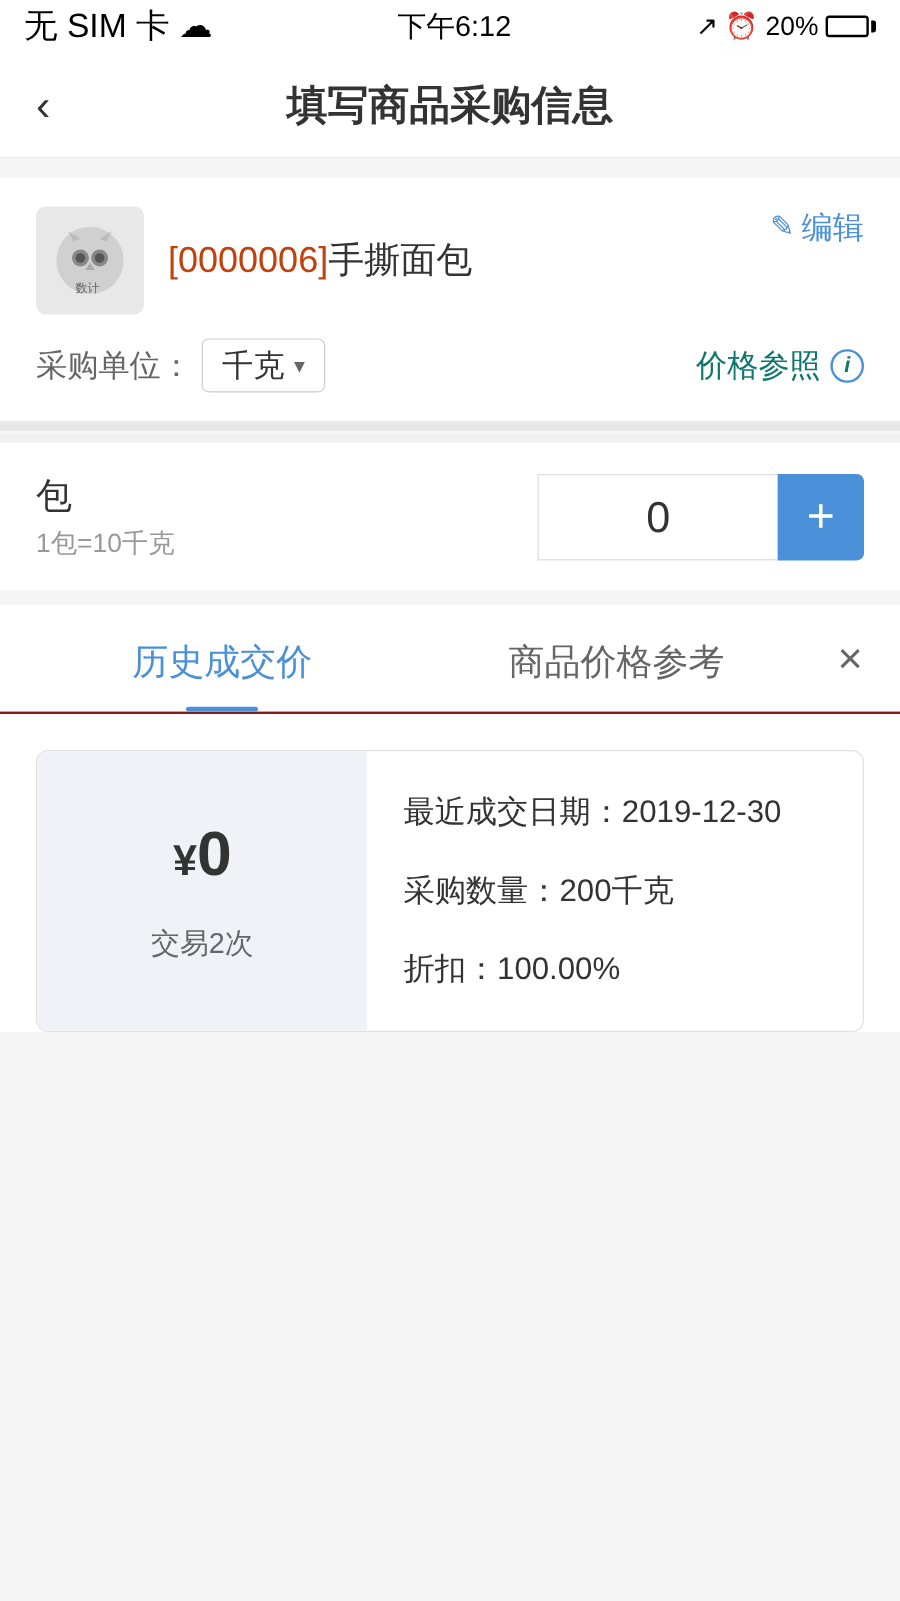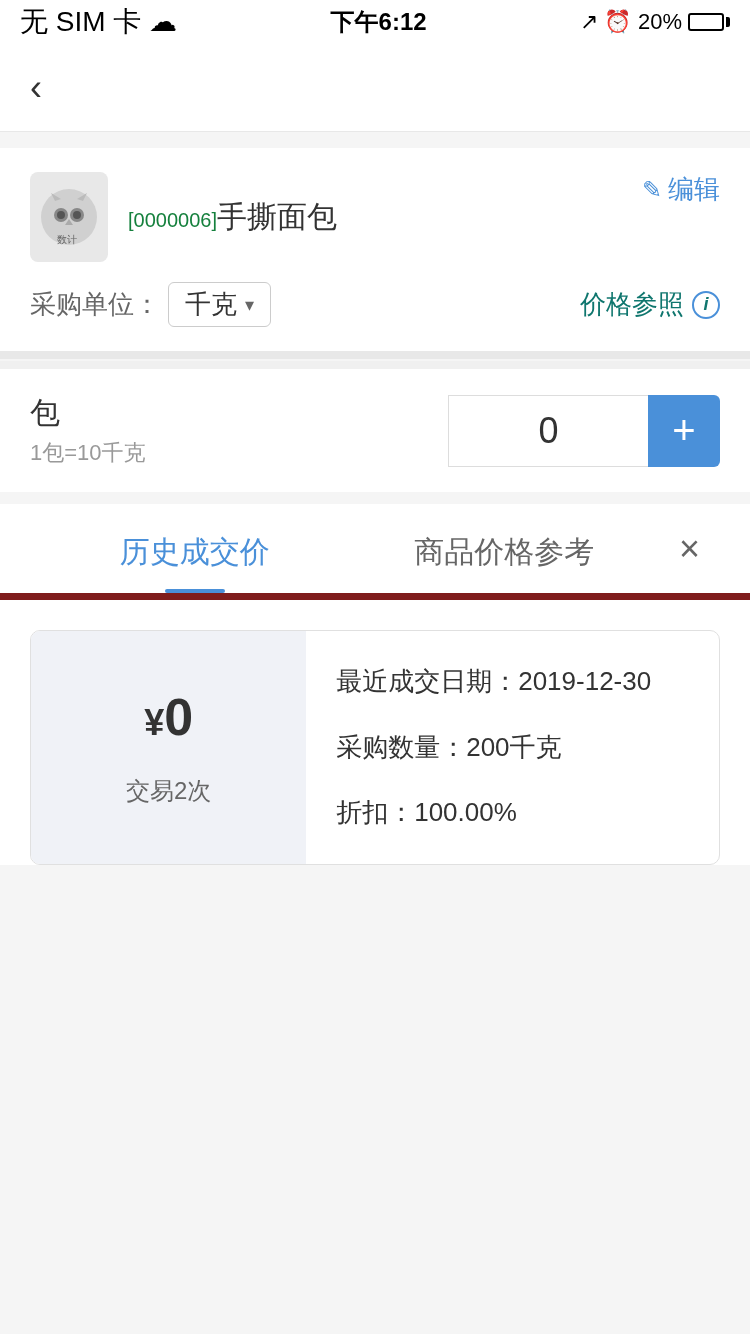--- a/index.html
+++ b/index.html
@@ -21,21 +21,21 @@
       padding: 0 20px;
       background: #fff;
     }
     .status-left {
       font-size: 28px;
       font-weight: 500;
       color: #000;
     }
     .status-center {
       font-size: 24px;
-      font-weight: 700;
+      font-weight: 400;
       color: #000;
     }
     .status-right {
       display: flex;
       align-items: center;
       gap: 6px;
       font-size: 22px;
       color: #000;
     }
     .battery-icon {
@@ -99,21 +99,21 @@
       justify-content: space-between;
       align-items: flex-start;
       margin-bottom: 20px;
     }
     .product-left {
       display: flex;
       align-items: center;
       gap: 20px;
     }
     .product-image {
-      width: 78px;
+      width: 90px;
       height: 90px;
       background: #e8e8e8;
       border-radius: 8px;
       display: flex;
       align-items: center;
       justify-content: center;
       flex-shrink: 0;
     }
     .edit-btn {
       display: flex;
@@ -231,22 +231,22 @@
     
     .bottom-panel {
       background: #fff;
       margin-top: 12px;
     }
 
     
     .tabs-row {
       display: flex;
       align-items: center;
-      border-bottom: 7px solid #7f1d1d;
-      padding: 0 40px;
+      border-bottom: 2px solid #7f1d1d;
+      padding: 0 21px;
       position: relative;
     }
     .tab-item {
       flex: 1;
       text-align: center;
       padding: 28px 0 20px;
       font-size: 30px;
       cursor: pointer;
       position: relative;
       color: #666;
@@ -337,20 +337,21 @@
       <span class="battery-body">
         <span class="battery-fill"></span>
       </span>
       <span class="battery-tip"></span>
     </span>
   </div>
 </div>
 
 <div class="nav-bar">
   <div class="nav-back">‹</div>
+  <div class="nav-title">填写商品采购信息</div>
 </div>
 
 <div class="product-card">
   <div class="product-header">
     <div class="product-left">
       <div class="product-image">
 
         <svg width="60" height="60" viewBox="0 0 60 60">
           <circle cx="30" cy="30" r="28" fill="#d0d0d0"></circle>
 
@@ -360,21 +361,21 @@
           <circle cx="38" cy="28" r="4" fill="#555"></circle>
 
           <polygon points="30,32 26,38 34,38" fill="#aaa"></polygon>
 
           <polygon points="16,14 12,6 22,12" fill="#bbb"></polygon>
           <polygon points="44,14 48,6 38,12" fill="#bbb"></polygon>
           <text x="18" y="56" font-size="10" fill="#666">数计</text>
         </svg>
       </div>
       <div>
-        <span style="font-size:20px;color:#15803d;">[0000006]</span><span style="font-size:30px;color:#333;font-weight:400;">手撕面包</span>
+        <span style="font-size:30px;color:#c2410c;">[0000006]</span><span style="font-size:30px;color:#333;font-weight:400;">手撕面包</span>
       </div>
     </div>
     <div class="edit-btn">
       <span class="edit-icon">✎</span>
       <span>编辑</span>
     </div>
   </div>
 
   <div class="product-unit-row">
     <div style="display:flex;align-items:center;gap:8px;">

